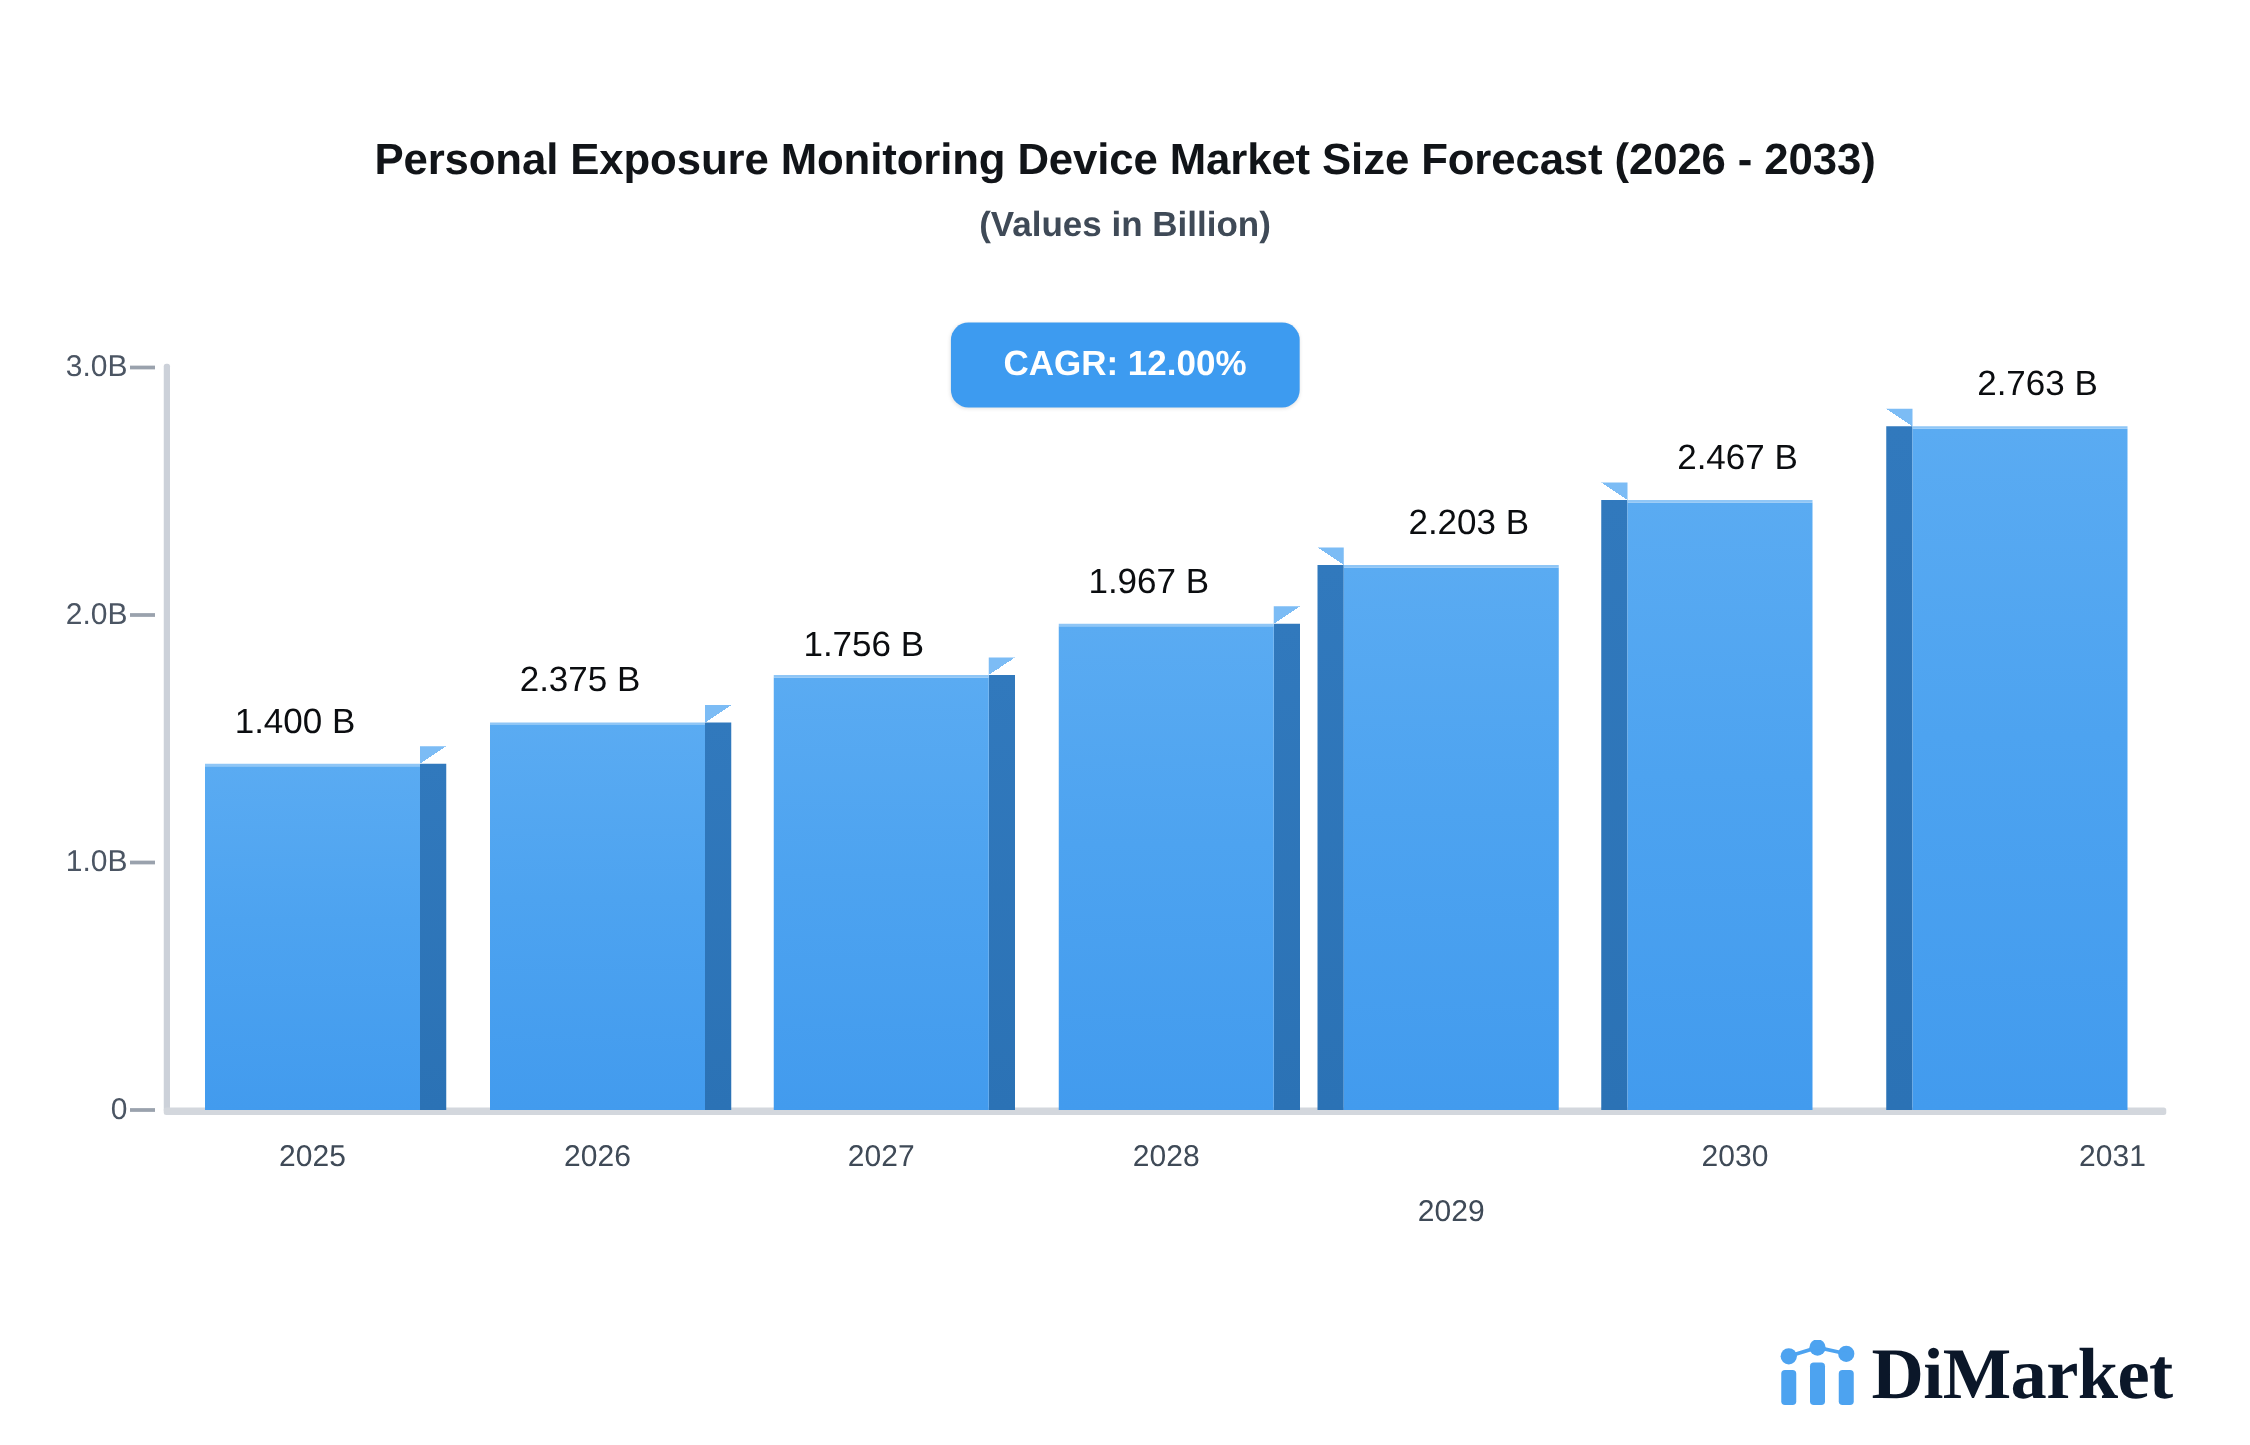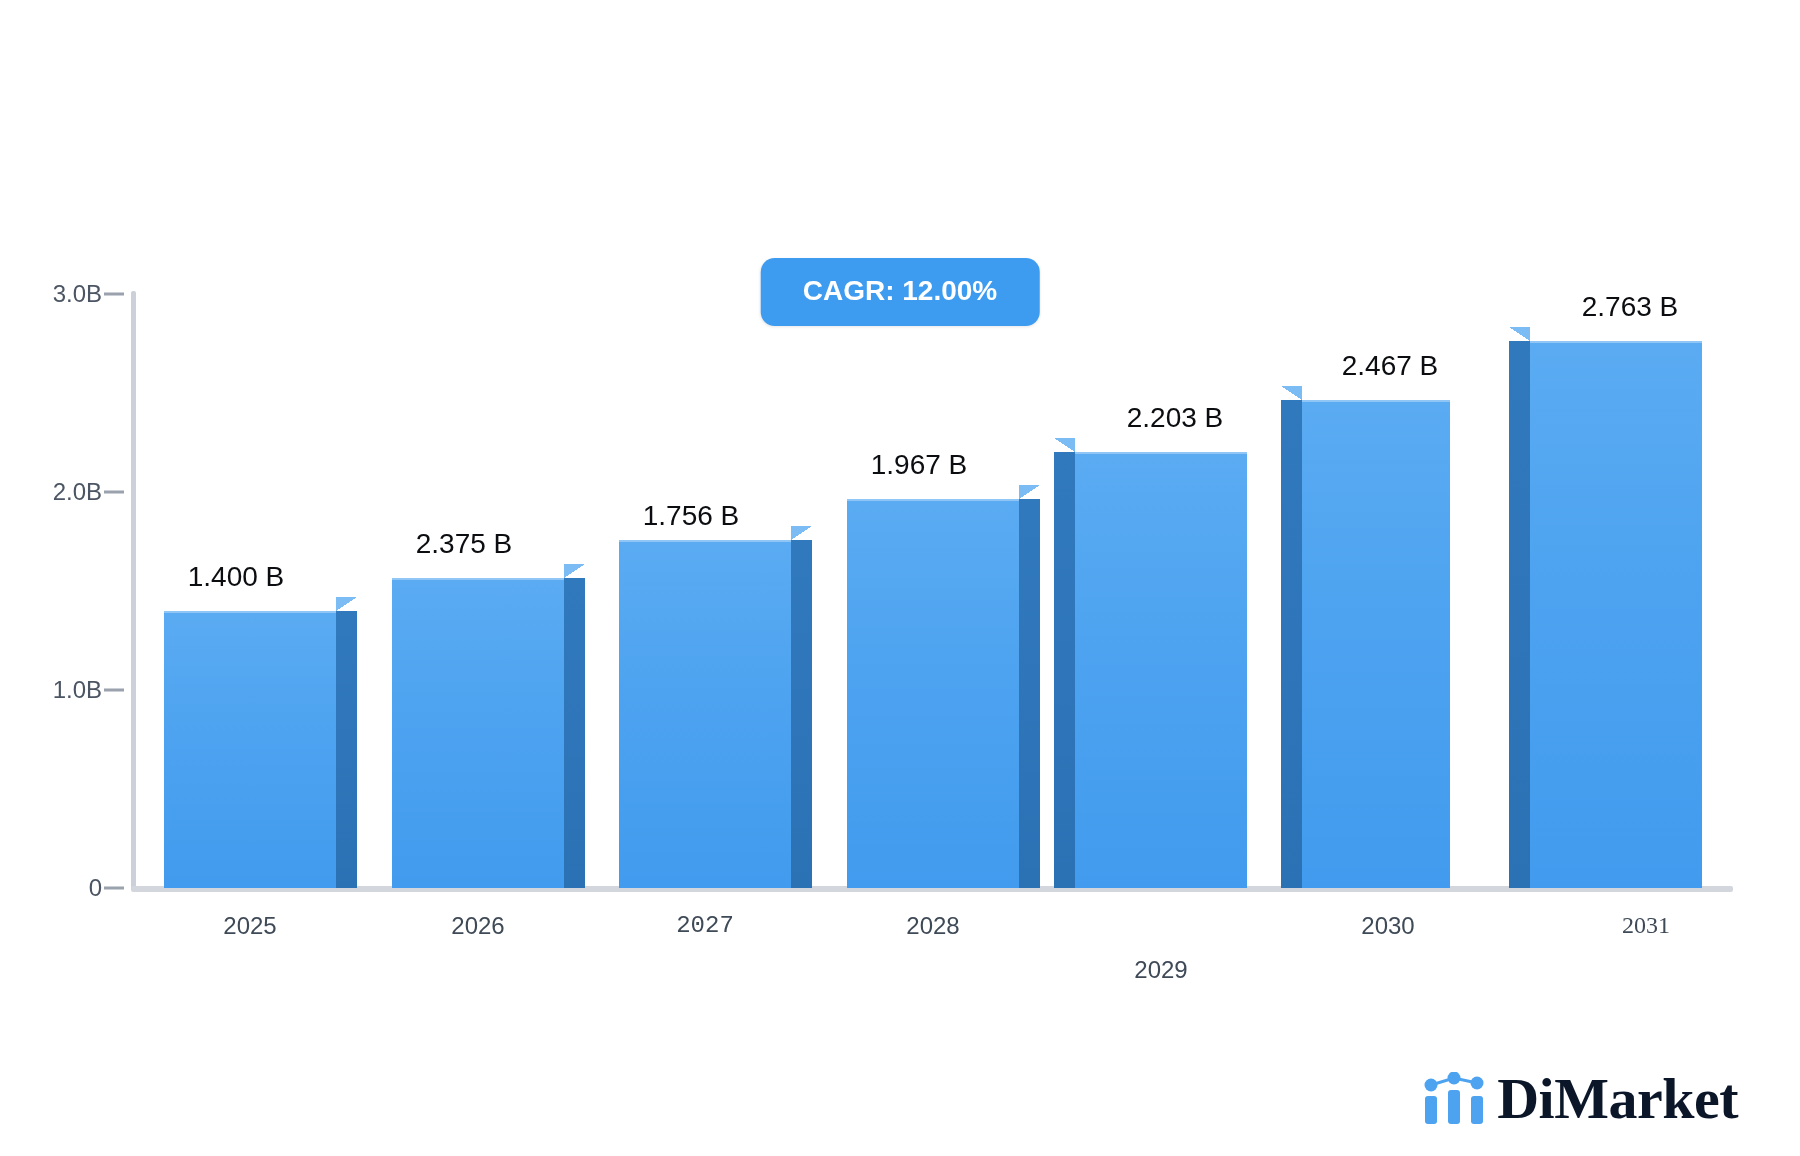--- a/index.html
+++ b/index.html
@@ -184,20 +184,24 @@
     color: #0b1729;
     letter-spacing: -0.5px;
     line-height: 1;
   }
 </style>
 </head>
 <body>
 
 <div id="page">
 
+  <div id="title-block">
+    <div id="chart-title">Personal Exposure Monitoring Device Market Size Forecast (2026 - 2033)</div>
+    <div id="chart-subtitle">(Values in Billion)</div>
+  </div>
 
   <div id="cagr-badge">CAGR: 12.00%</div>
 
   <div id="plot">
     <div id="y-axis-line"></div>
     <div id="x-axis-line"></div>
     <div id="y-ticks">
         <div class="y-tick-label" style="top: 888px;">0</div>
         <div class="y-tick-dash" style="top: 888px;"></div>
         <div class="y-tick-label" style="top: 690px;">1.0B</div>
@@ -221,21 +225,21 @@
           <div class="bar-face" style="height: 310.464px;"></div>
           <div class="bar-value shift-left" style="bottom: 310.464px;">2.375 B</div>
         </div>
         <div class="x-tick-label" style="left: 392px; width: 172px;">2026</div>
         <div class="bar-group" style="left: 619px; width: 172px; height: 361.688px;">
           <div class="bar-side right" style="height: 347.688px;"></div>
           <div class="bar-top right" style="bottom: 347.688px;"></div>
           <div class="bar-face" style="height: 347.688px;"></div>
           <div class="bar-value shift-left" style="bottom: 338px;">1.756 B</div>
         </div>
-        <div class="x-tick-label" style="left: 619px; width: 172px; font-family: Liberation Mono, monospace;">2027</div>
+        <div class="x-tick-label" style="left: 619px; width: 172px;">2027</div>
         <div class="bar-group" style="left: 847px; width: 172px; height: 403.466px;">
           <div class="bar-side right" style="height: 389.466px;"></div>
           <div class="bar-top right" style="bottom: 389.466px;"></div>
           <div class="bar-face" style="height: 389.466px;"></div>
           <div class="bar-value shift-left" style="bottom: 389.466px;">1.967 B</div>
         </div>
         <div class="x-tick-label" style="left: 847px; width: 172px;">2028</div>
         <div class="bar-group" style="left: 1075px; width: 172px; height: 450.194px;">
           <div class="bar-side left" style="height: 436.194px;"></div>
           <div class="bar-top left" style="bottom: 436.194px;"></div>
@@ -249,21 +253,21 @@
           <div class="bar-face" style="height: 488.466px;"></div>
           <div class="bar-value shift-right" style="bottom: 488.466px;">2.467 B</div>
         </div>
         <div class="x-tick-label" style="left: 1302px; width: 172px;">2030</div>
         <div class="bar-group" style="left: 1530px; width: 172px; height: 561.074px;">
           <div class="bar-side left" style="height: 547.074px;"></div>
           <div class="bar-top left" style="bottom: 547.074px;"></div>
           <div class="bar-face" style="height: 547.074px;"></div>
           <div class="bar-value shift-right" style="bottom: 547.074px;">2.763 B</div>
         </div>
-        <div class="x-tick-label" style="left: 1560px; width: 172px; font-family: Liberation Serif, serif;">2031</div>
+        <div class="x-tick-label" style="left: 1604px; width: 172px;">2031</div>
       </div>
   </div>
 
   <div id="logo">
     <svg id="logo-mark" width="62" height="54" viewBox="0 0 62 54">
       <circle cx="8" cy="13" r="6.5" fill="#4da3f0"></circle>
       <circle cx="31" cy="6" r="6.5" fill="#4da3f0"></circle>
       <circle cx="54" cy="11" r="6.5" fill="#4da3f0"></circle>
       <path d="M8 13 L31 6 L54 11" stroke="#4da3f0" stroke-width="3" fill="none"></path>
       <rect x="2" y="24" width="12" height="28" rx="3" fill="#4da3f0"></rect>

